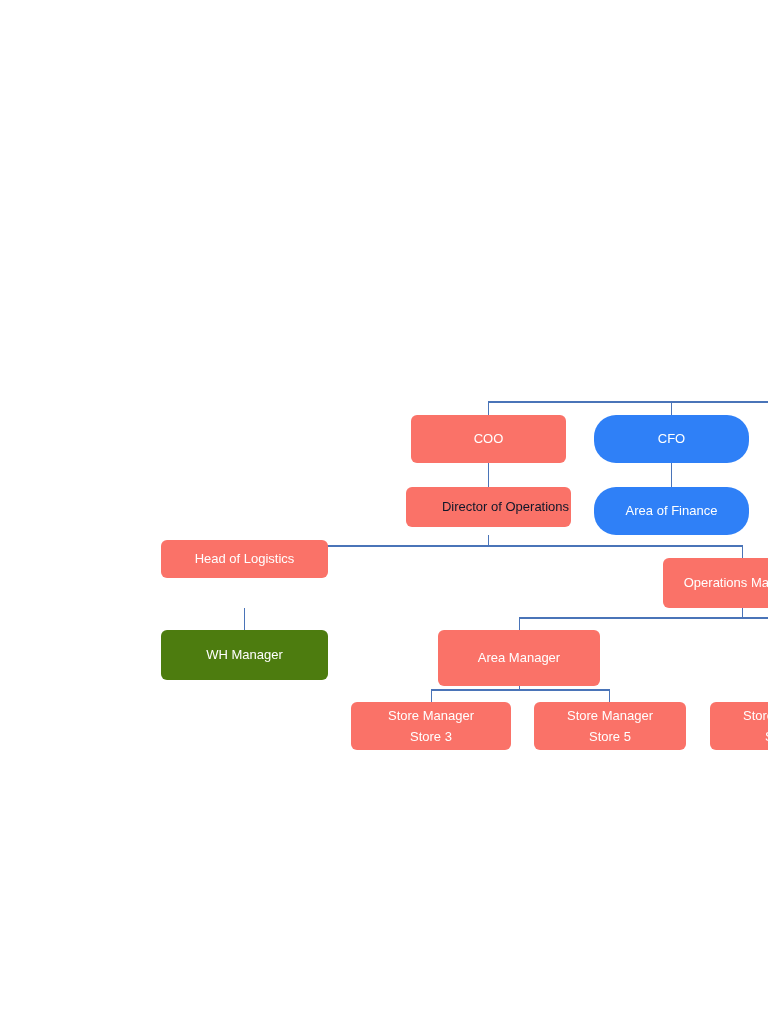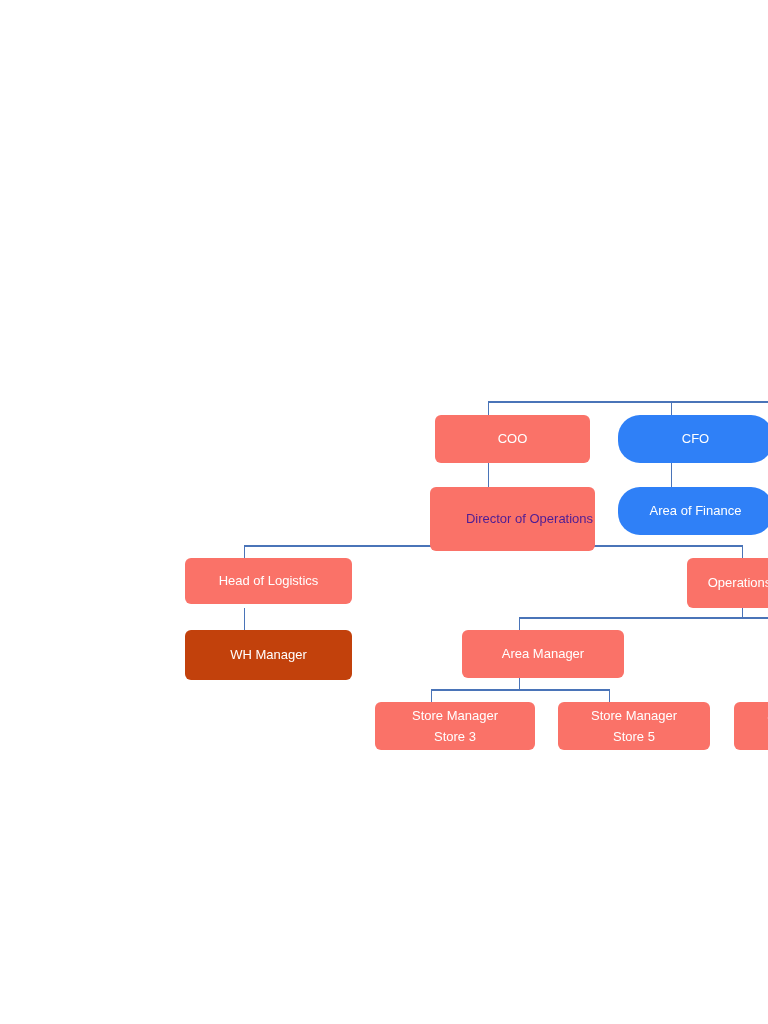--- a/index.html
+++ b/index.html
@@ -38,21 +38,20 @@
     flex-direction: column;
     align-items: center;
     justify-content: center;
     color: #ffffff;
     font-size: 13px;
     line-height: 1.65;
     text-align: center;
     padding: 2px 6px;
     overflow: hidden;
     white-space: nowrap;
-    margin-left: 24px;
   }
   .node .node-line {
     display: block;
   }
   .node-ops {
     background: #fa7268;
   }
   .node-fin {
     background: #2f80f7;
     border-radius: 22px;
@@ -92,36 +91,36 @@
     </g>
   </svg>
 
   <div id="node-layer">
       <div class="node node-ops" style="left: 411px; top: 415px; width: 155px; height: 48px; background: rgb(250, 114, 104); color: rgb(255, 255, 255);">
         <span class="node-line">COO</span>
       </div>
       <div class="node node-fin" style="left: 594px; top: 415px; width: 155px; height: 48px; background: rgb(47, 128, 247); color: rgb(255, 255, 255);">
         <span class="node-line">CFO</span>
       </div>
-      <div class="node node-ops" style="left: 406px; top: 487px; width: 165px; height: 64px; background: rgb(250, 114, 104); color: #4c1d95; padding-left: 40px;">
+      <div class="node node-ops" style="left: 406px; top: 487px; width: 165px; height: 40px; background: rgb(250, 114, 104); color: #0f172a; padding-left: 40px;">
         <span class="node-line">Director of Operations</span>
       </div>
       <div class="node node-fin" style="left: 594px; top: 487px; width: 155px; height: 48px; background: rgb(47, 128, 247); color: rgb(255, 255, 255);">
         <span class="node-line">Area of Finance</span>
       </div>
-      <div class="node node-ops" style="left: 161px; top: 558px; width: 167px; height: 46px; background: rgb(250, 114, 104); color: rgb(255, 255, 255);">
+      <div class="node node-ops" style="left: 161px; top: 540px; width: 167px; height: 38px; background: rgb(250, 114, 104); color: rgb(255, 255, 255);">
         <span class="node-line">Head of Logistics</span>
       </div>
       <div class="node node-ops" style="left: 663px; top: 558px; width: 160px; height: 50px; background: rgb(250, 114, 104); color: rgb(255, 255, 255);">
         <span class="node-line">Operations Manager</span>
       </div>
-      <div class="node node-ops" style="left: 161px; top: 630px; width: 167px; height: 50px; background: #c2410c; color: rgb(255, 255, 255);">
+      <div class="node node-ops" style="left: 161px; top: 630px; width: 167px; height: 50px; background: #4d7c0f; color: rgb(255, 255, 255);">
         <span class="node-line">WH Manager</span>
       </div>
-      <div class="node node-ops" style="left: 438px; top: 630px; width: 162px; height: 48px; background: rgb(250, 114, 104); color: rgb(255, 255, 255);">
+      <div class="node node-ops" style="left: 438px; top: 630px; width: 162px; height: 56px; background: rgb(250, 114, 104); color: rgb(255, 255, 255);">
         <span class="node-line">Area Manager</span>
       </div>
       <div class="node node-ops" style="left: 351px; top: 702px; width: 160px; height: 48px; background: rgb(250, 114, 104); color: rgb(255, 255, 255);">
         <span class="node-line">Store Manager</span>
         <span class="node-line">Store 3</span>
       </div>
       <div class="node node-ops" style="left: 534px; top: 702px; width: 152px; height: 48px; background: rgb(250, 114, 104); color: rgb(255, 255, 255);">
         <span class="node-line">Store Manager</span>
         <span class="node-line">Store 5</span>
       </div>

